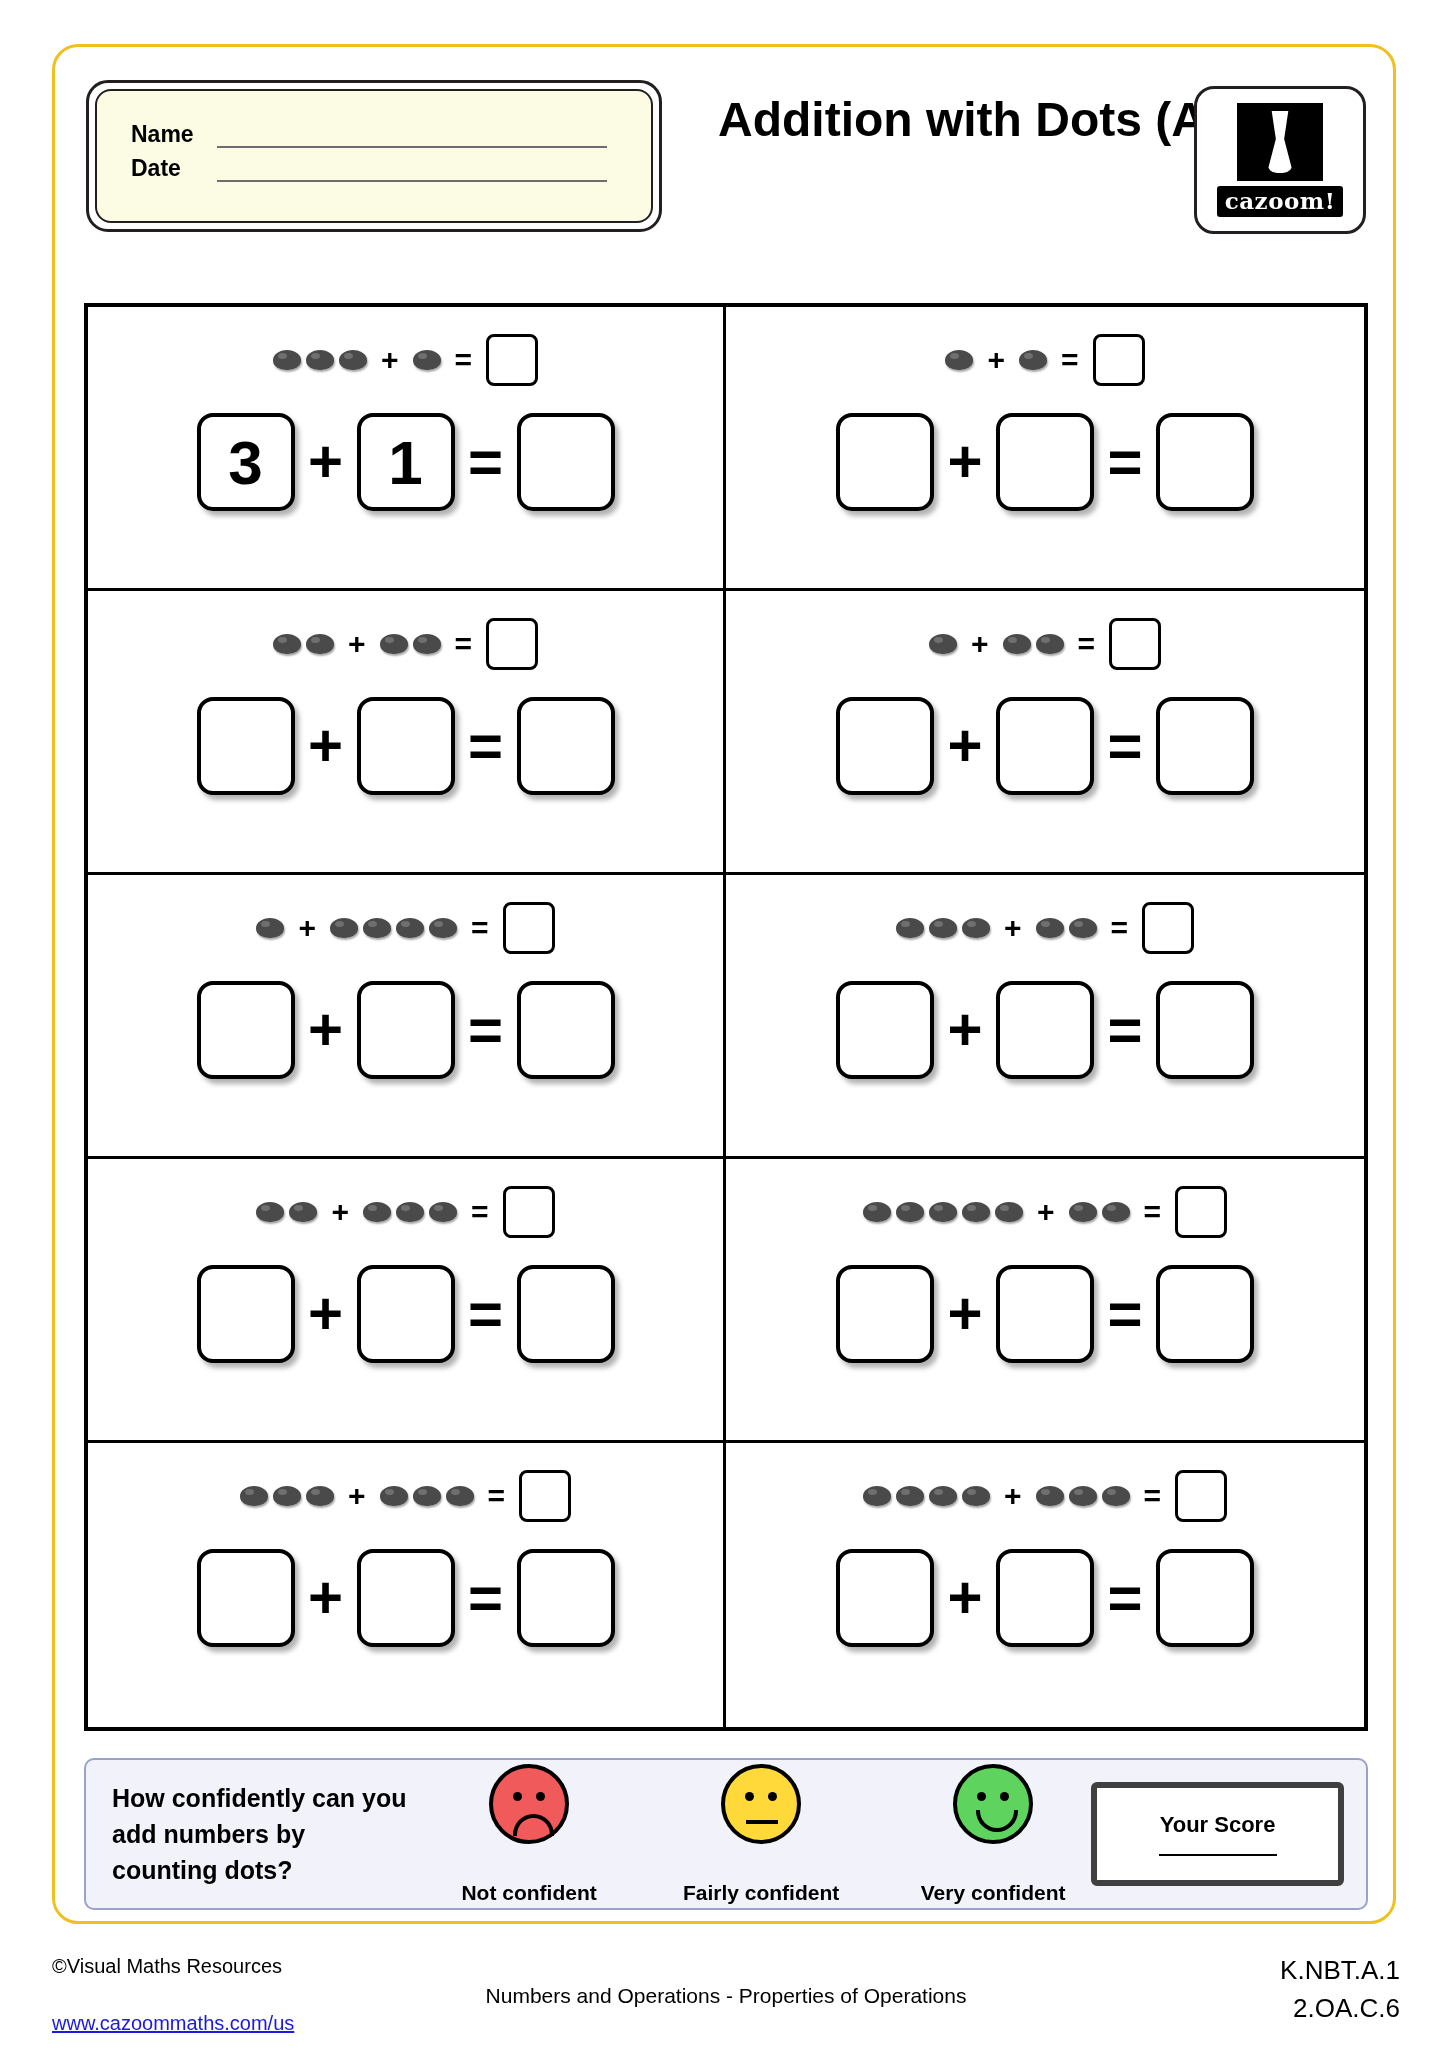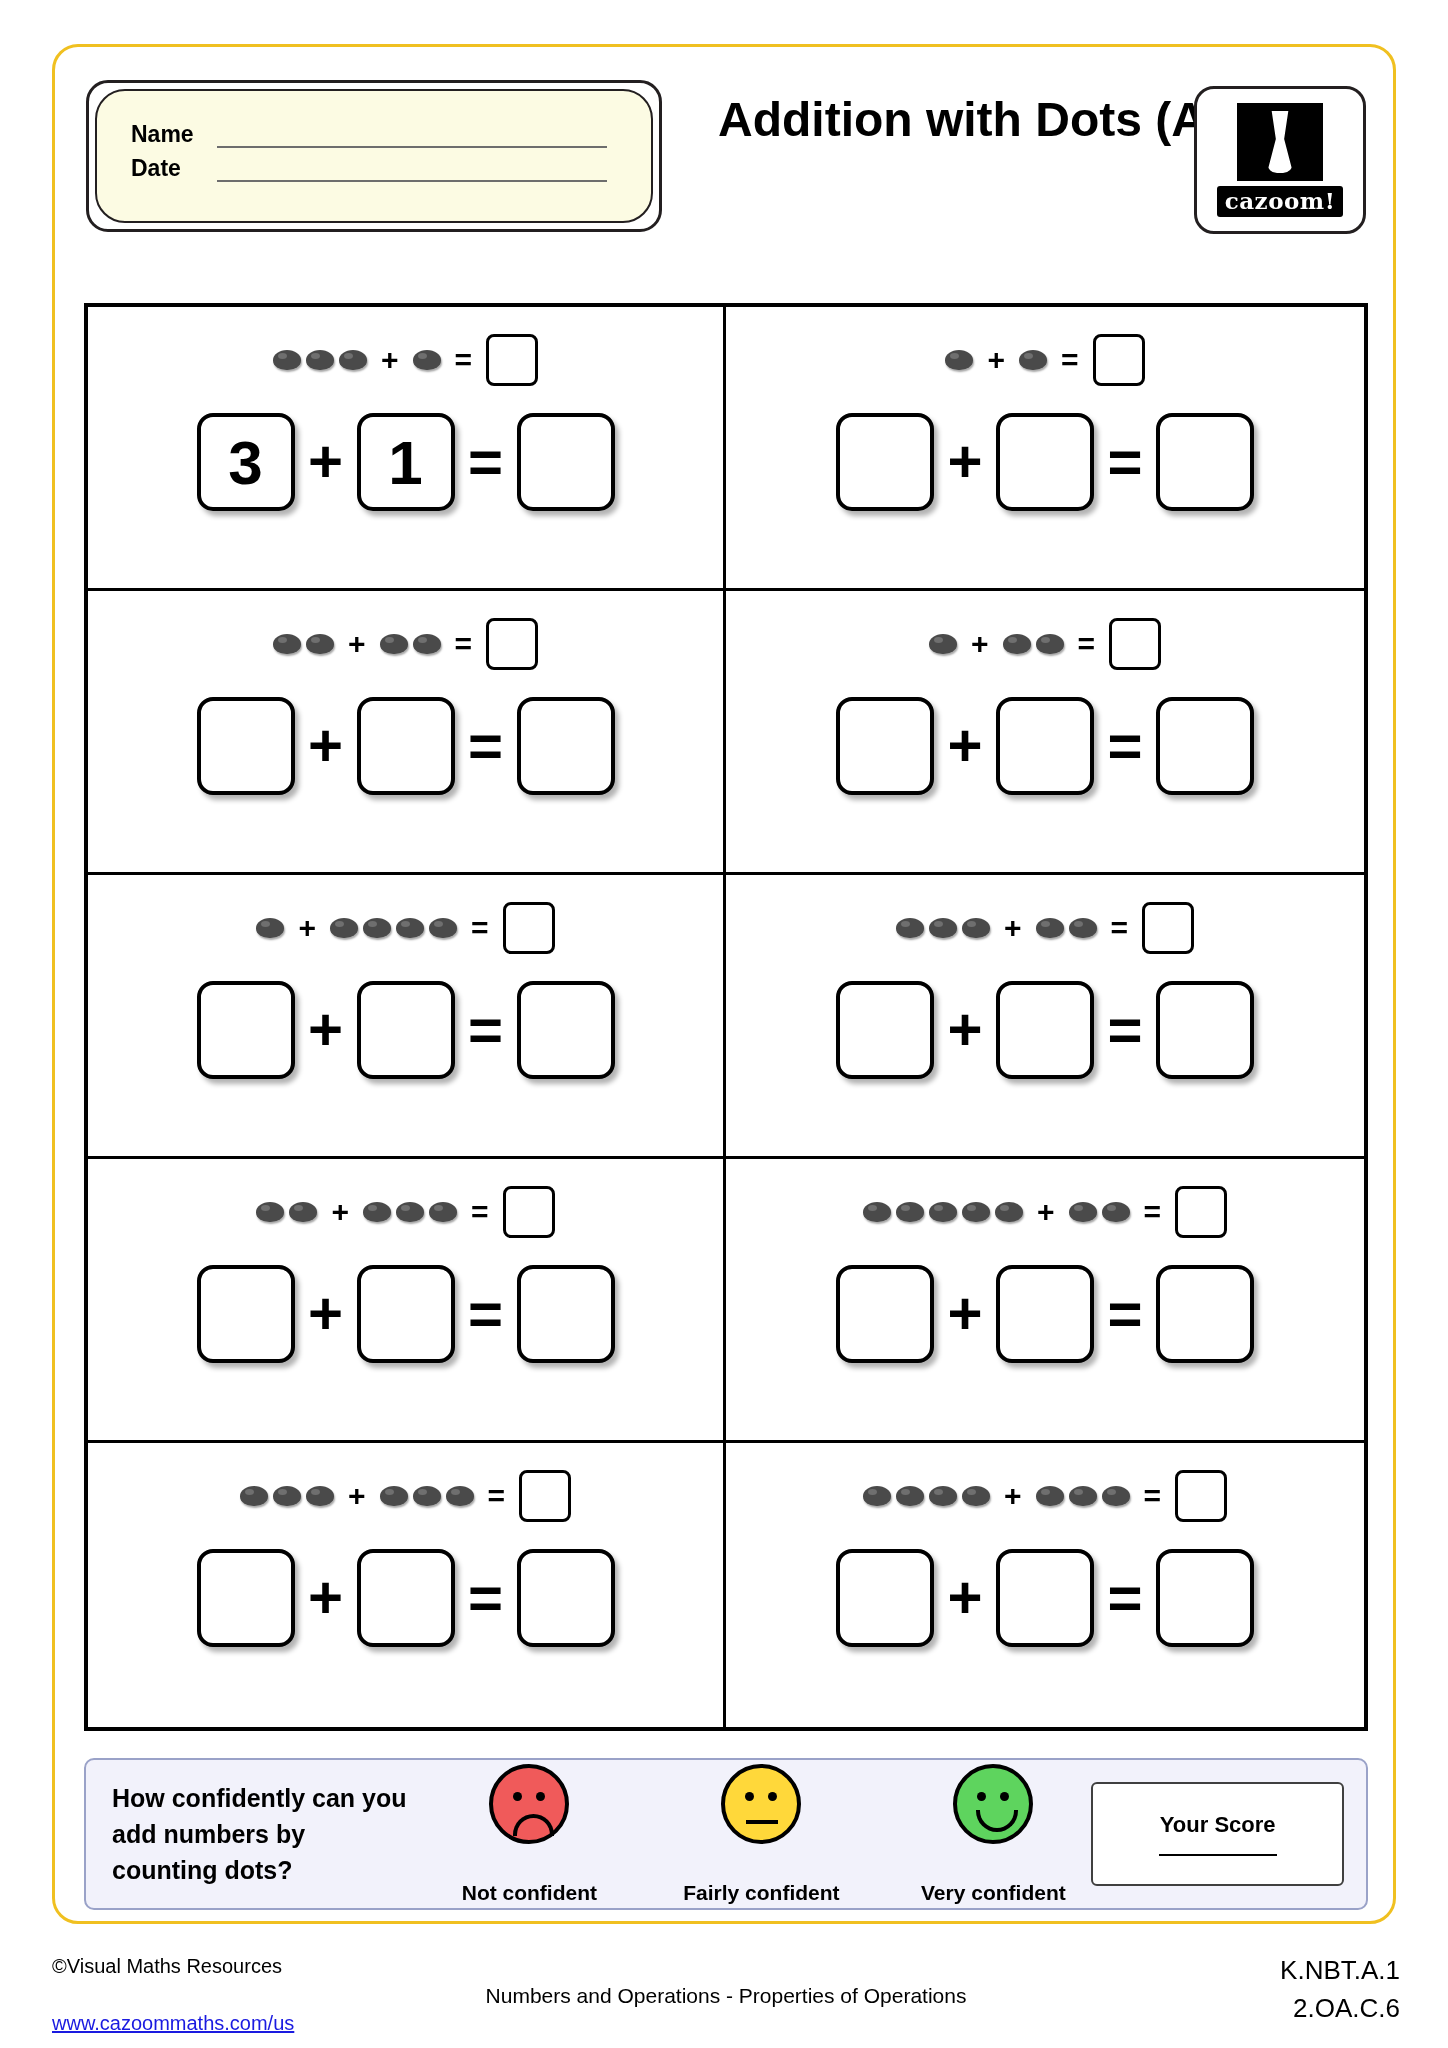--- a/index.html
+++ b/index.html
@@ -47,21 +47,21 @@
     height: 152px;
     border: 3px solid #231f20;
     border-radius: 22px;
     box-sizing: border-box;
     padding: 6px;
   }
   .namebox-inner {
     width: 100%;
     height: 100%;
     border: 2px solid #231f20;
-    border-radius: 30px;
+    border-radius: 16px;
     background: #fcfbe3;
     box-sizing: border-box;
     position: relative;
   }
   .field-row {
     position: absolute;
     left: 34px;
     display: flex;
     align-items: flex-end;
     gap: 14px;
@@ -319,21 +319,21 @@
     margin-top: 8px;
     font-size: 21px;
     font-weight: bold;
     color: #000;
   }
   .score-box {
     width: 268px;
     height: 104px;
     margin-left: auto;
     margin-right: 22px;
-    border: 2px solid #404040;
+    border: 6px solid #404040;
     border-radius: 6px;
     background: #fff;
     box-sizing: border-box;
     display: flex;
     flex-direction: column;
     align-items: center;
     justify-content: center;
     gap: 16px;
   }
   .score-label {

